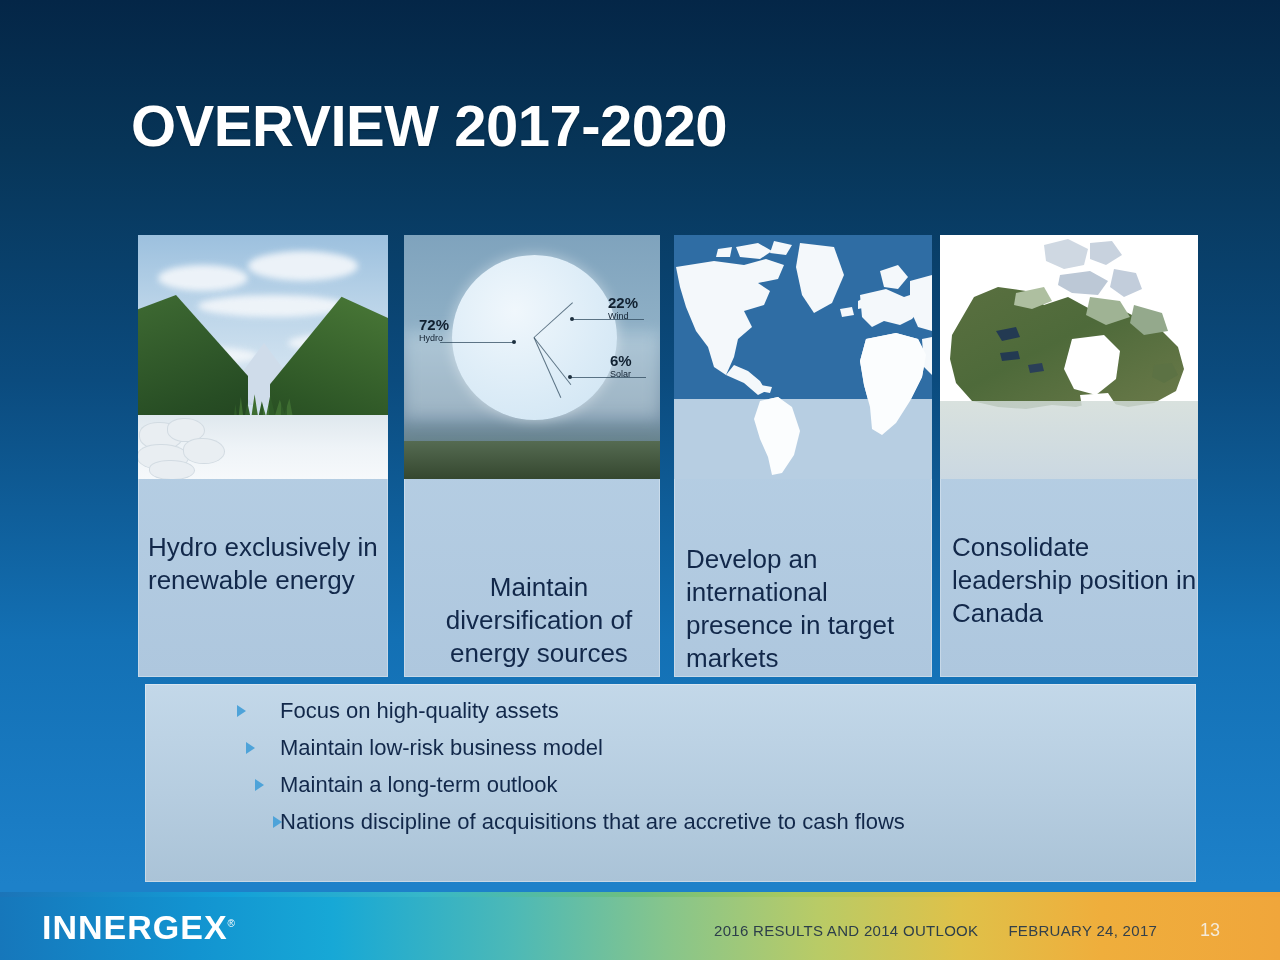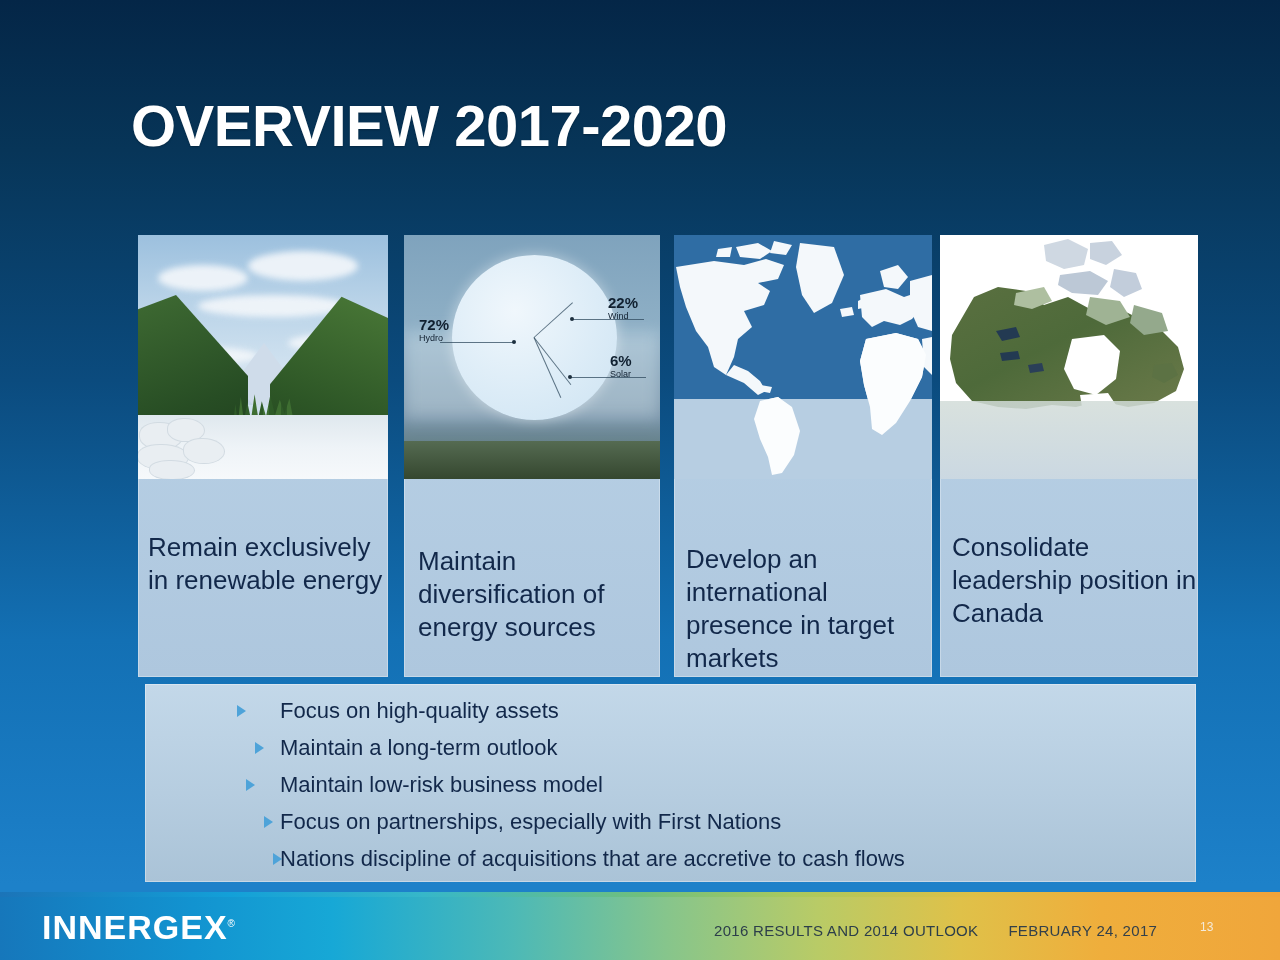--- a/index.html
+++ b/index.html
@@ -52,21 +52,21 @@
   .card.c2 .card-media{height:244px;}
   .card.c3 .card-media{height:244px;}
   .card.c4 .card-media{height:244px;}
 
   .card-caption{
     flex:1 1 auto;
     padding:52px 0 0 10px;
     font-size:26px;line-height:33px;
     color:#12284a;
   }
-  .card.c2 .card-caption{padding-top:66px;padding-left:14px;}
+  .card.c2 .card-caption{padding-top:92px;padding-left:14px;text-align:center;}
   .card.c3 .card-caption{padding-top:52px;padding-left:12px;}
   .card.c4 .card-caption{padding-top:52px;padding-left:12px;}
 
   
   .photo-hydro{position:absolute;inset:0;background:#cfe0ee;}
   .ph-sky{position:absolute;left:0;top:0;right:0;height:150px;
     background:linear-gradient(180deg,#9cc0de 0%,#b9d3e8 45%,#d7e6f2 100%);}
   .ph-cloud{position:absolute;background:#f2f6fa;border-radius:50%;filter:blur(3px);opacity:.92;}
   .ph-mtn{position:absolute;bottom:0;width:0;height:0;border-style:solid;border-color:transparent;}
   .ph-forest-l{position:absolute;left:-10px;top:60px;width:120px;height:180px;
@@ -158,21 +158,21 @@
   .logo .tm{font-size:10px;vertical-align:super;font-weight:normal;}
   .foot-meta{
     position:absolute;top:922px;display:flex;align-items:center;
     color:#2c3e4a;font-size:15px;letter-spacing:.3px;white-space:nowrap;
   }
   .foot-meta{left:714px;}
   .foot-deck{}
   .foot-date{margin-left:30px;color:#33404a;}
   .page-no{
     position:absolute;left:1200px;top:920px;
-    font-size:12px;color:#f4ead9;
+    font-size:18px;color:#f4ead9;
   }
 </style>
 </head>
 <body>
 
 <div class="slide">
 
   <div class="title">OVERVIEW 2017-2020</div>
 
   <div class="cards">
@@ -196,21 +196,21 @@
           <div class="ph-water"></div>
           <div class="ph-rocks">
             <div class="ph-rock" style="left:2px;top:6px;width:42px;height:26px;"></div>
             <div class="ph-rock" style="left:30px;top:2px;width:36px;height:22px;"></div>
             <div class="ph-rock" style="left:0px;top:28px;width:50px;height:24px;"></div>
             <div class="ph-rock" style="left:46px;top:22px;width:40px;height:24px;"></div>
             <div class="ph-rock" style="left:12px;top:44px;width:44px;height:18px;"></div>
           </div>
         </div>
       </div>
-      <div class="card-caption">Remain exclusively in renewable energy</div>
+      <div class="card-caption">Hydro exclusively in renewable energy</div>
     </div>
 
     <div class="card c2">
       <div class="card-media">
         <div class="photo-pie">
           <div class="pp-fog"></div>
           <div class="pp-ground"></div>
           <div class="pie"></div>
 
           <div class="pie-line" style="left:130px;top:102px;width:52px;transform:rotate(-42deg);transform-origin:left center;"></div>
@@ -327,31 +327,27 @@
       <div class="card-caption">Consolidate leadership position in Canada</div>
     </div>
 
   </div>
 
   <div class="bullets">
     <div class="bullet b1">
       <span class="tri"></span>
       <span class="btxt">Focus on high-quality assets</span>
     </div>
+    <div class="bullet b2">
+      <span class="tri"></span>
+      <span class="btxt">Maintain low-risk business model</span>
+    </div>
     <div class="bullet b3">
       <span class="tri"></span>
       <span class="btxt">Maintain a long-term outlook</span>
-    </div>
-    <div class="bullet b2">
-      <span class="tri"></span>
-      <span class="btxt">Maintain low-risk business model</span>
-    </div>
-    <div class="bullet b4">
-      <span class="tri"></span>
-      <span class="btxt">Focus on partnerships, especially with First Nations</span>
     </div>
     <div class="bullet b5">
       <span class="tri"></span>
       <span class="btxt">Nations discipline of acquisitions that are accretive to cash flows</span>
     </div>
   </div>
 
   <div class="footer-rule"></div>
   <div class="footer"></div>
   <div class="logo"><span>INNERGEX</span><span class="tm">®</span></div>

